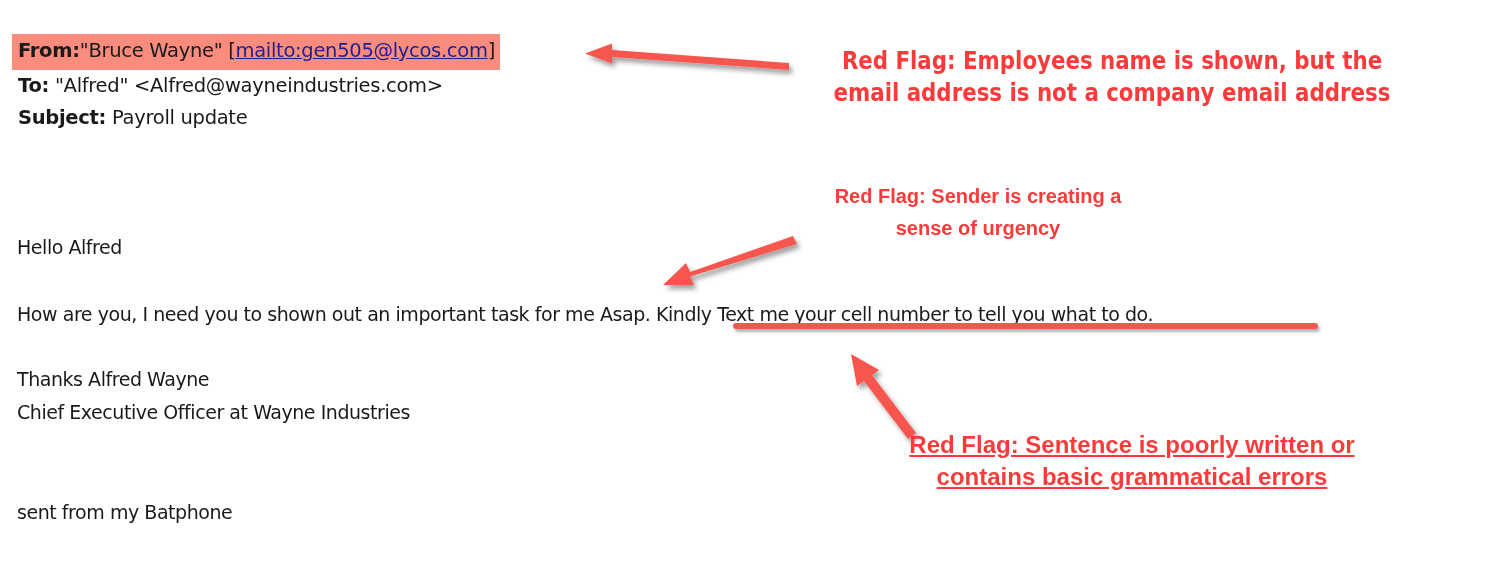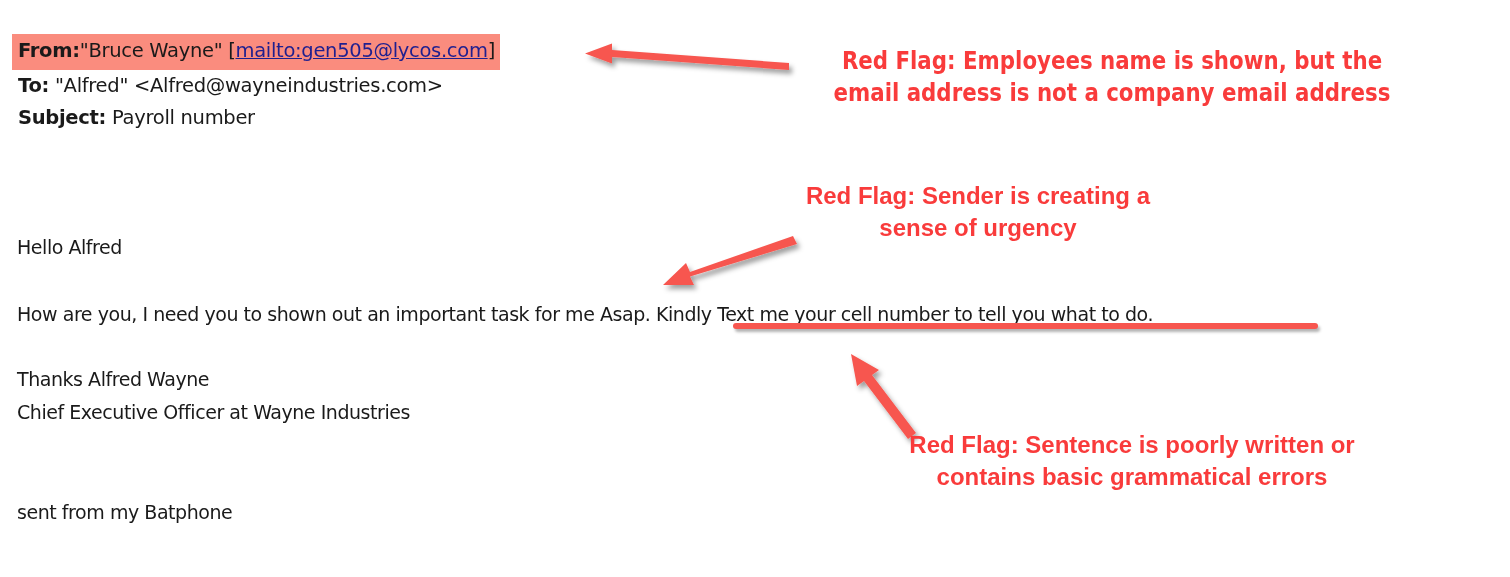--- a/index.html
+++ b/index.html
@@ -94,28 +94,29 @@
     font-size: 25.5px;
     font-stretch: condensed;
     transform: scaleX(0.93);
     transform-origin: center top;
   }
   #annotation-2 {
     left: 748px;
     top: 180px;
     width: 460px;
     font-family: "Liberation Sans", sans-serif;
-    font-size: 24px;
+    font-size: 20px;
   }
   #annotation-3 {
     left: 862px;
     top: 429px;
     width: 540px;
     font-family: "Liberation Sans", sans-serif;
     font-size: 24px;
+    text-decoration: underline;
   }
 
   
   .arrow-layer {
     position: absolute;
     left: 0; top: 0;
     width: 1510px;
     height: 577px;
     pointer-events: none;
   }
@@ -127,21 +128,21 @@
 
   <div class="email-headers">
 
     <div class="hdr-line">
       <span class="hdr-from"><span class="hdr-label">From:</span><span>"Bruce Wayne" [</span><span class="mailto-link">mailto:gen505@lycos.com</span><span>]</span></span>
     </div>
 
 
     <div class="hdr-line"><span class="hdr-label">To:</span> <span>"Alfred" &lt;Alfred@wayneindustries.com&gt;</span></div>
 
-    <div class="hdr-line"><span class="hdr-label">Subject:</span> <span>Payroll number</span></div>
+    <div class="hdr-line"><span class="hdr-label">Subject:</span> <span>Payroll update</span></div>
   </div>
 
   <div class="body-block" id="greeting">Hello Alfred</div>
 
   <div class="body-block" id="main-para">How are you, I need you to shown out an important task for me Asap. Kindly Text me your cell number to tell you what to do.</div>
 
   <div class="body-block" id="sig-line-1">Thanks Alfred Wayne</div>
 
   <div class="body-block" id="footer-line">sent from my Batphone</div>
 

